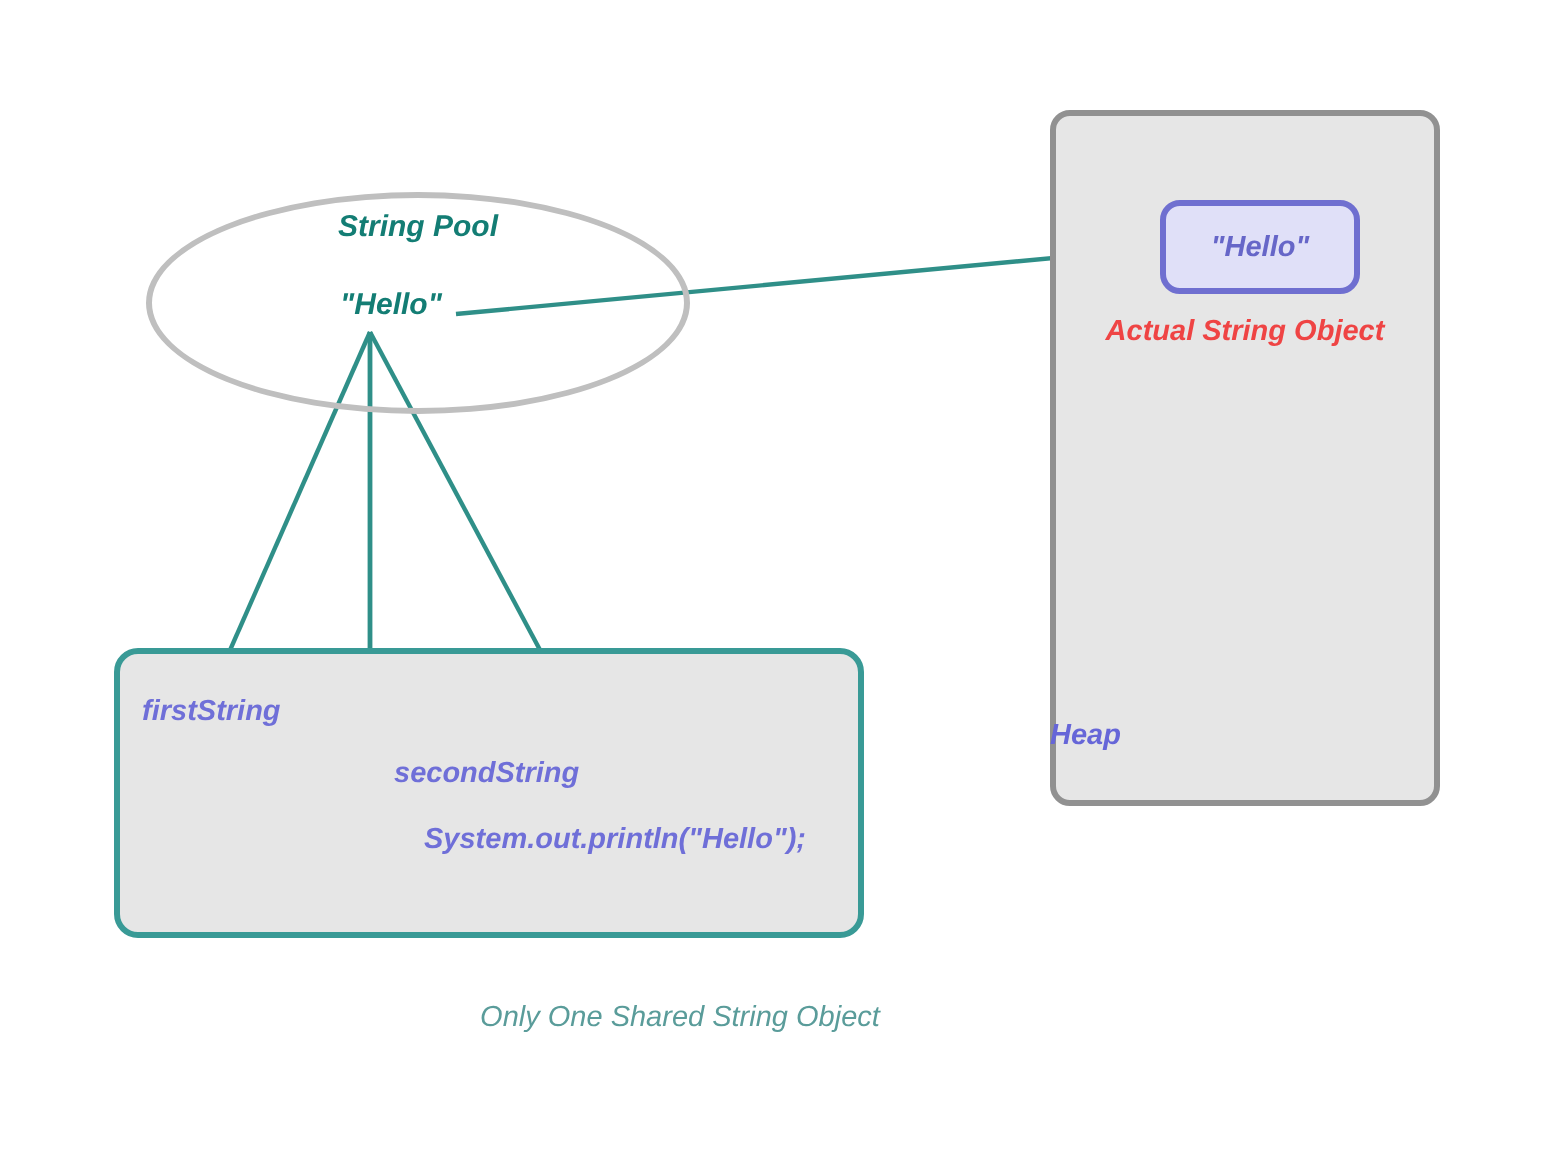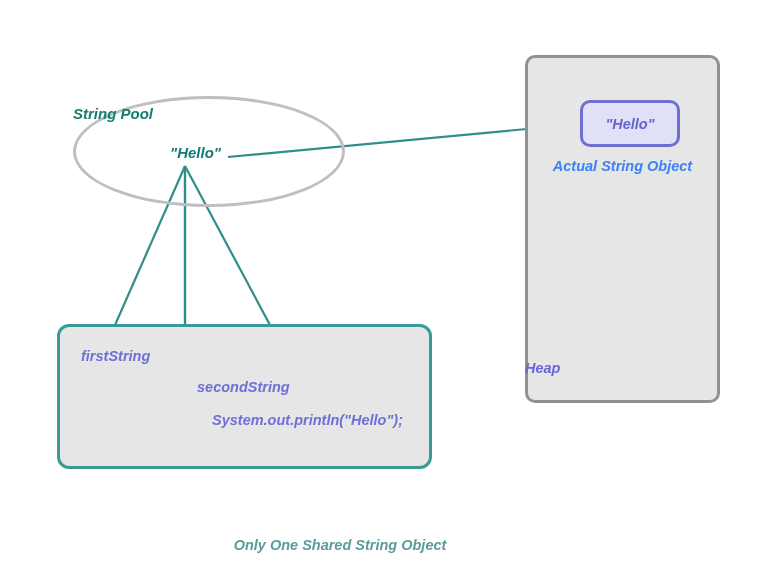--- a/index.html
+++ b/index.html
@@ -50,20 +50,21 @@
     border: 3px solid #bfbfbf;
     border-radius: 50%;
     background: transparent;
     box-sizing: border-box;
   }
   .pool-title {
     position: absolute;
     left: 73px;
     top: 105px;
     width: 272px;
+    text-align: center;
     font-size: 15px;
     font-weight: bold;
     font-style: italic;
     color: #137d74;
   }
   .pool-literal {
     position: absolute;
     left: 73px;
     top: 144px;
     width: 245px;
@@ -119,21 +120,21 @@
   }
   .obj-caption {
     position: absolute;
     left: 525px;
     top: 158px;
     width: 195px;
     text-align: center;
     font-size: 14.5px;
     font-weight: bold;
     font-style: italic;
-    color: #3b82f6;
+    color: #ef4444;
   }
 
   
   .ref-box {
     position: absolute;
     left: 57px;
     top: 324px;
     width: 375px;
     height: 145px;
     background: #e6e6e6;
@@ -142,35 +143,34 @@
     box-sizing: border-box;
   }
   .ref-label {
     position: absolute;
     font-size: 14.5px;
     font-weight: bold;
     font-style: italic;
     color: #6f6fd8;
     white-space: nowrap;
   }
-  .ref-label.first  { left: 81px;  top: 348px; font-style: italic; }
+  .ref-label.first  { left: 71px;  top: 348px; font-style: italic; }
   .ref-label.second { left: 161px; top: 379px; margin-left: 36px; }
   .ref-label.third  { left: 212px; top: 412px; }
 
   .shared-caption {
     position: absolute;
     left: 140px;
     top: 501px;
     width: 400px;
     text-align: center;
     font-size: 14.5px;
-    font-weight: bold;
+    font-weight: normal;
     font-style: italic;
     color: #5a9c9a;
-    margin-top: 36px;
   }
 </style>
 </head>
 <body>
 
 <div id="canvas">
 
   <svg id="wires" viewBox="0 0 778 579" xmlns="http://www.w3.org/2000/svg">
 
     <line x1="228" y1="157" x2="580" y2="124" stroke="#2f8f88" stroke-width="2.2"></line>

